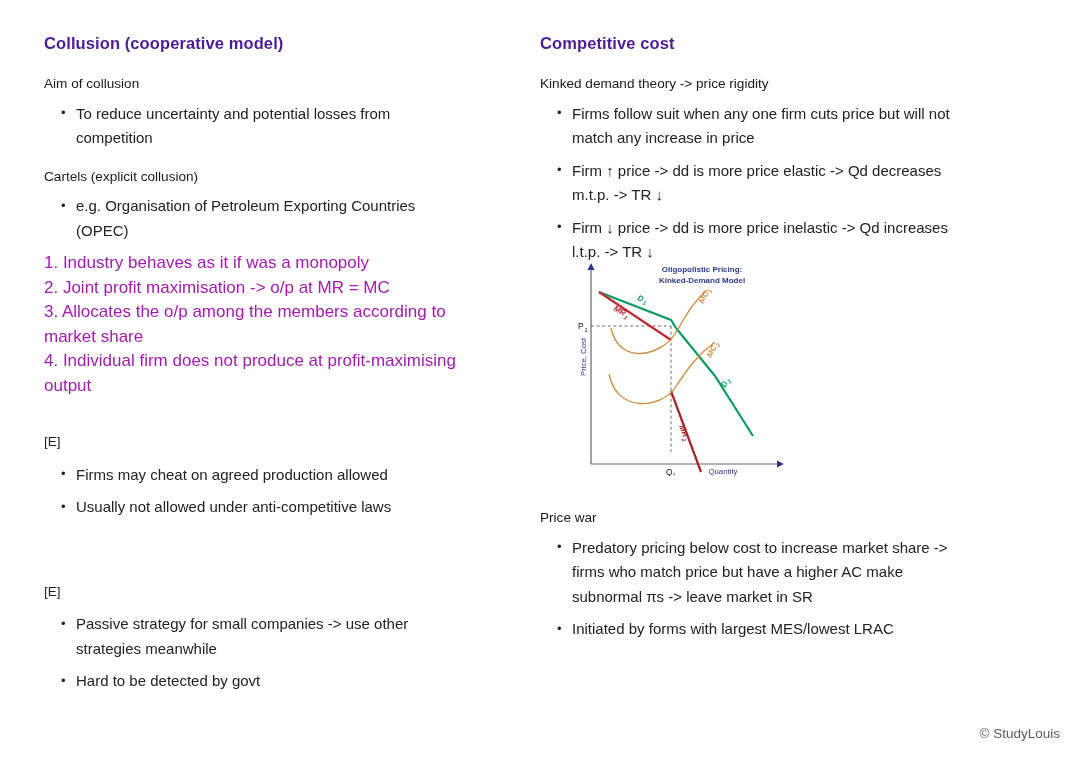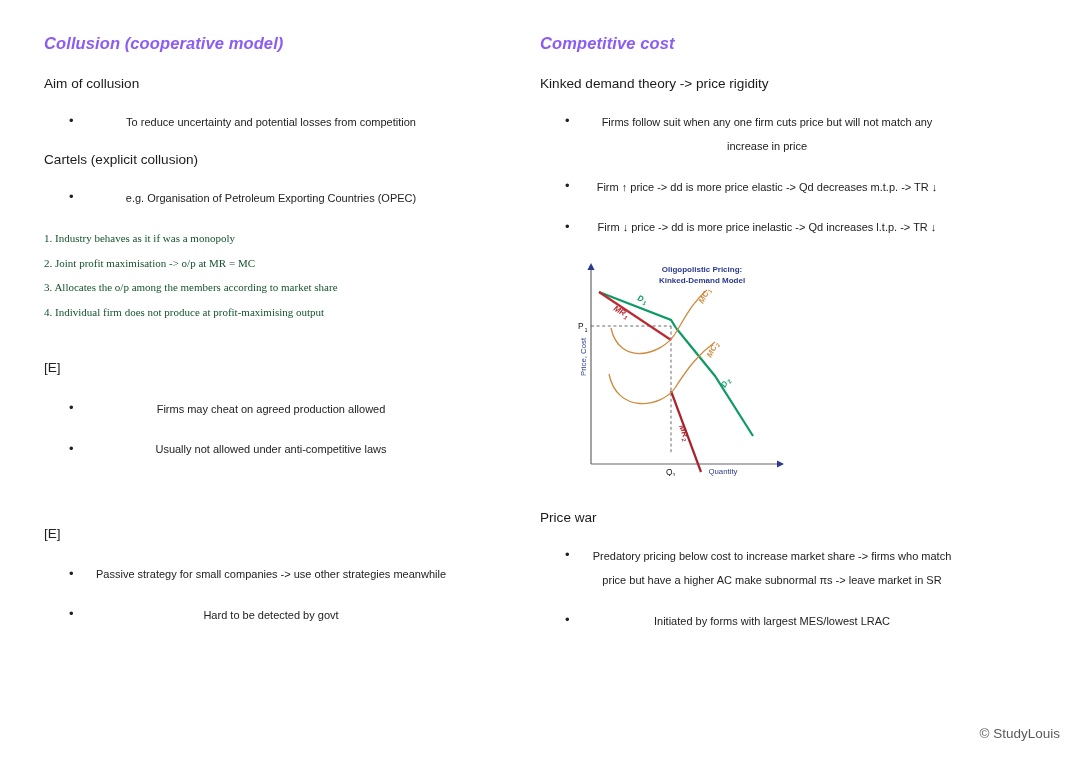--- a/index.html
+++ b/index.html
@@ -24,70 +24,67 @@
   .col {
     position: absolute;
     top: 34px;
   }
   .col-left  { left: 44px; width: 430px; }
   .col-right { left: 540px; width: 430px; }
 
   h1.section-title {
     font-size: 16.5px;
     font-weight: 600;
-    color: #8b5cf6;
+    color: #4c1d95;
     margin: 0 0 20px 0;
     letter-spacing: 0.1px;
     line-height: 1.2;
-    font-style: italic;
   }
   h2.sub-head {
     font-size: 13.6px;
     font-weight: 400;
     color: #1b1b1b;
     margin: 0 0 6px 0;
     line-height: 1.45;
   }
   .block { margin-bottom: 16px; }
   .block.tight { margin-bottom: 10px; }
 
   ul.bullets {
     list-style: none;
     margin: 0;
     padding: 0;
   }
   ul.bullets > li {
     position: relative;
     padding-left: 24px;
-    font-size: 11px;
+    font-size: 15px;
     line-height: 24.5px;
     color: #222222;
-    margin: 16px;
-    text-align: center;
+    margin: 8px;
   }
   ul.bullets > li::before {
     content: "\2022";
     position: absolute;
     left: 9px;
     top: -0.5px;
     font-size: 13px;
     color: #222222;
   }
   ol.numbered {
     list-style: none;
     margin: 0;
     padding: 0;
     counter-reset: nitem;
   }
   ol.numbered > li {
-    font-size: 11px;
+    font-size: 17px;
     line-height: 24.5px;
-    color: #14532d;
-    margin: 0;
-    font-family: Liberation Serif, serif;
+    color: #a21caf;
+    margin: 0;
   }
   .e-marker {
     font-size: 13.6px;
     line-height: 24.5px;
     color: #222222;
     margin: 0 0 2px 0;
   }
   .spacer-lg { height: 22px; }
 
   .figure {

